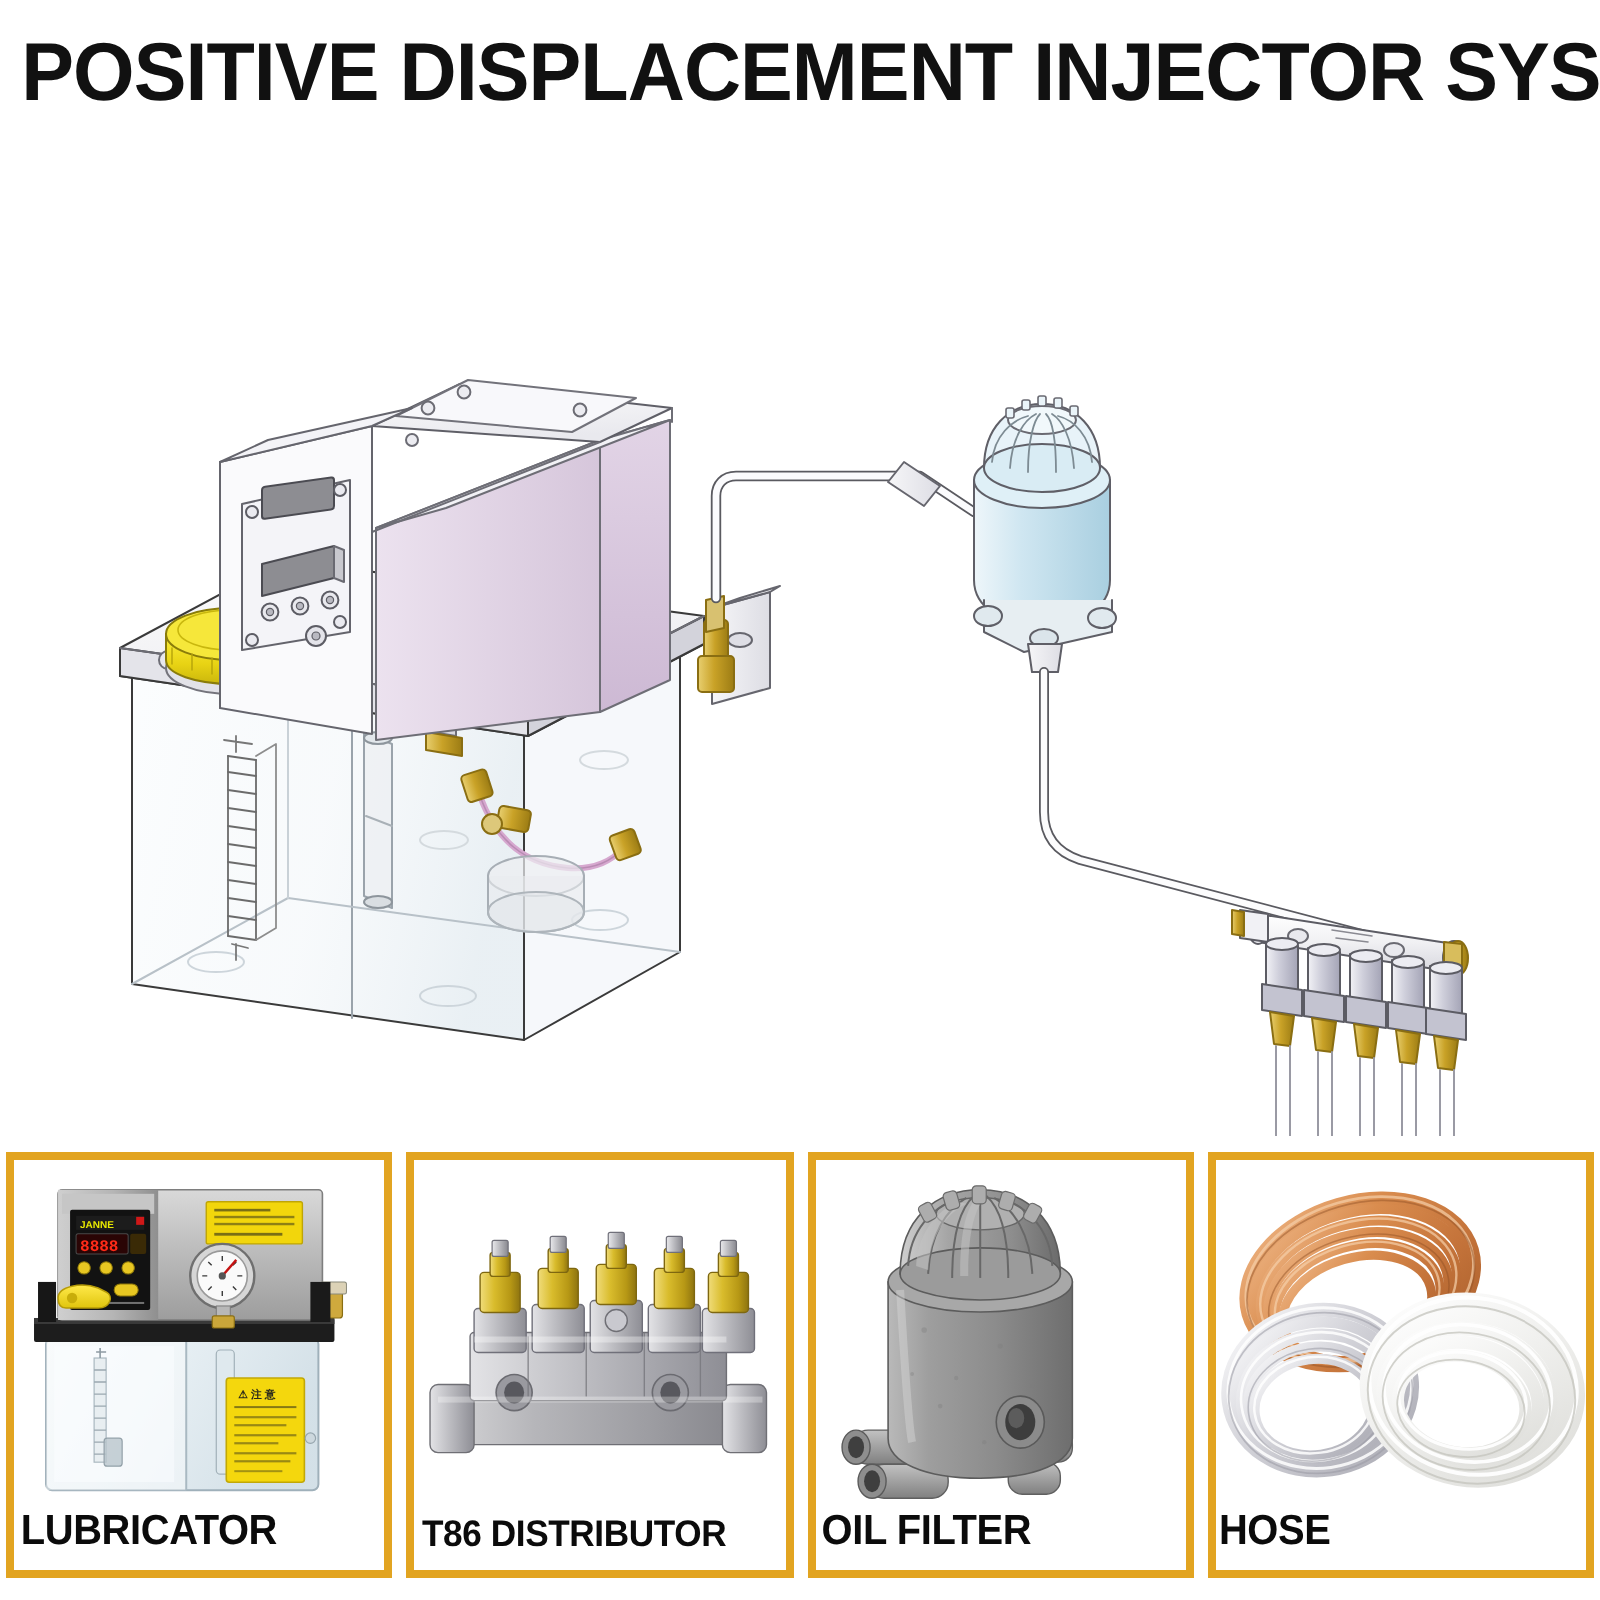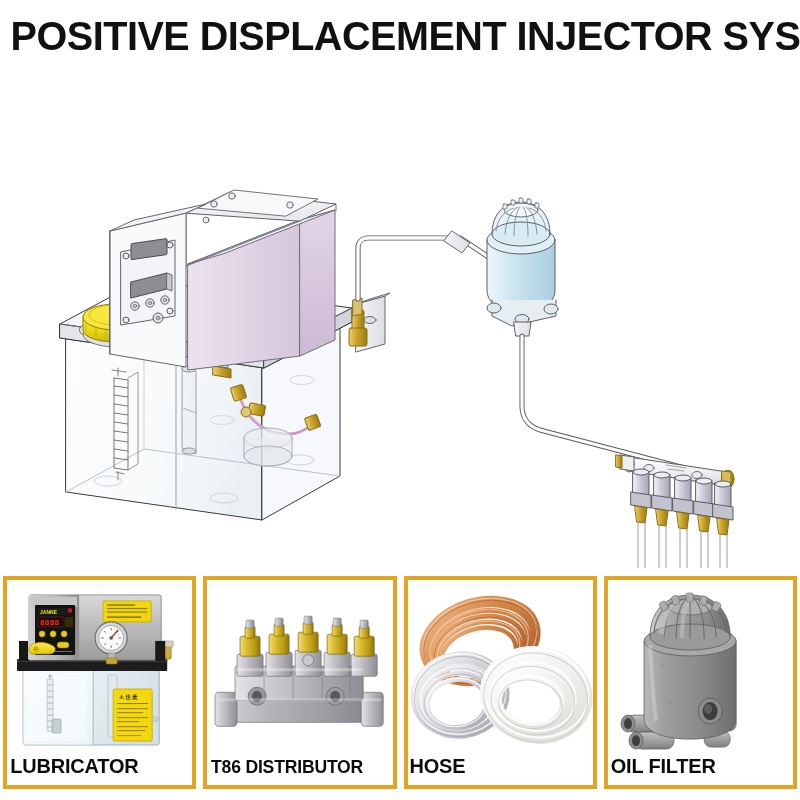--- a/index.html
+++ b/index.html
@@ -594,106 +594,20 @@
         </g>
       </svg>
     </div>
     <div class="product-label small">T86 DISTRIBUTOR</div>
   </div>
 
   <div class="product-panel">
     <div class="product-image">
       <svg viewBox="0 0 185 168" xmlns="http://www.w3.org/2000/svg">
         <defs>
-          <linearGradient id="hCopper" x1="0" y1="0" x2="1" y2="1">
-            <stop offset="0%" stop-color="#f0b98a"></stop>
-              <stop offset="35%" stop-color="#d98c4e"></stop>
-            <stop offset="70%" stop-color="#c4733a"></stop>
-              <stop offset="100%" stop-color="#a95f2c"></stop>
-          </linearGradient>
-          <linearGradient id="hSilver" x1="0" y1="0" x2="1" y2="1">
-            <stop offset="0%" stop-color="#fbfbfc"></stop>
-              <stop offset="40%" stop-color="#d4d4da"></stop>
-            <stop offset="100%" stop-color="#a9a9b2"></stop>
-          </linearGradient>
-          <linearGradient id="hWhite" x1="0" y1="0" x2="1" y2="1">
-            <stop offset="0%" stop-color="#ffffff"></stop>
-              <stop offset="45%" stop-color="#f0f0ee"></stop>
-            <stop offset="100%" stop-color="#dcdcd8"></stop>
-          </linearGradient>
-        </defs>
-        <rect width="185" height="168" fill="#ffffff"></rect>
-
-        <g transform="translate(72,58) rotate(-16)">
-          <g stroke="url(#hCopper)" fill="none">
-            <ellipse cx="0" cy="0" rx="58" ry="40" stroke-width="7"></ellipse>
-            <ellipse cx="-1" cy="2" rx="54" ry="37" stroke-width="5"></ellipse>
-            <ellipse cx="-2" cy="4.5" rx="50" ry="34" stroke-width="5"></ellipse>
-            <ellipse cx="-3" cy="7" rx="46" ry="31" stroke-width="5"></ellipse>
-            <ellipse cx="-4" cy="9.5" rx="42" ry="28" stroke-width="4.5"></ellipse>
-            <ellipse cx="-5" cy="12" rx="38" ry="25" stroke-width="4.5"></ellipse>
-          </g>
-          <g stroke="#f6d0aa" fill="none" opacity="0.7">
-            <ellipse cx="0" cy="-1" rx="58" ry="40" stroke-width="1.4"></ellipse>
-            <ellipse cx="-2" cy="3.5" rx="50" ry="34" stroke-width="1.2"></ellipse>
-            <ellipse cx="-4" cy="8.5" rx="42" ry="28" stroke-width="1.2"></ellipse>
-          </g>
-          <g stroke="#8f4f24" fill="none" opacity="0.45">
-            <ellipse cx="0" cy="1" rx="58" ry="40" stroke-width="0.9"></ellipse>
-            <ellipse cx="-3" cy="8" rx="46" ry="31" stroke-width="0.8"></ellipse>
-          </g>
-        </g>
-
-        <g transform="translate(52,112) rotate(-8)">
-          <g stroke="url(#hSilver)" fill="none">
-            <ellipse cx="0" cy="0" rx="46" ry="40" stroke-width="7"></ellipse>
-            <ellipse cx="-1" cy="2" rx="42" ry="36" stroke-width="5.5"></ellipse>
-            <ellipse cx="-2" cy="4" rx="38" ry="32" stroke-width="5.5"></ellipse>
-            <ellipse cx="-3" cy="6" rx="34" ry="28" stroke-width="5"></ellipse>
-            <ellipse cx="-4" cy="8" rx="30" ry="24" stroke-width="5"></ellipse>
-          </g>
-          <g stroke="#ffffff" fill="none" opacity="0.85">
-            <ellipse cx="0" cy="-1" rx="46" ry="40" stroke-width="1.5"></ellipse>
-            <ellipse cx="-2" cy="3" rx="38" ry="32" stroke-width="1.3"></ellipse>
-            <ellipse cx="-4" cy="7" rx="30" ry="24" stroke-width="1.2"></ellipse>
-          </g>
-          <g stroke="#9a9aa4" fill="none" opacity="0.55">
-            <ellipse cx="0" cy="1.5" rx="46" ry="40" stroke-width="0.9"></ellipse>
-            <ellipse cx="-3" cy="7" rx="34" ry="28" stroke-width="0.8"></ellipse>
-          </g>
-        </g>
-
-        <g transform="translate(128,112) rotate(10)">
-          <g stroke="url(#hWhite)" fill="none">
-            <ellipse cx="0" cy="0" rx="52" ry="44" stroke-width="9"></ellipse>
-            <ellipse cx="-1" cy="2" rx="47" ry="39" stroke-width="7"></ellipse>
-            <ellipse cx="-2" cy="4" rx="42" ry="34" stroke-width="7"></ellipse>
-            <ellipse cx="-3" cy="6" rx="37" ry="29" stroke-width="6.5"></ellipse>
-            <ellipse cx="-4" cy="8" rx="32" ry="24" stroke-width="6"></ellipse>
-          </g>
-          <g stroke="#ffffff" fill="none" opacity="0.95">
-            <ellipse cx="0" cy="-2" rx="52" ry="44" stroke-width="2"></ellipse>
-            <ellipse cx="-2" cy="2" rx="42" ry="34" stroke-width="1.8"></ellipse>
-            <ellipse cx="-4" cy="6" rx="32" ry="24" stroke-width="1.6"></ellipse>
-          </g>
-          <g stroke="#c4c4bd" fill="none" opacity="0.75">
-            <ellipse cx="0" cy="2.5" rx="52" ry="44" stroke-width="1"></ellipse>
-            <ellipse cx="-2" cy="6" rx="42" ry="34" stroke-width="0.9"></ellipse>
-            <ellipse cx="-4" cy="10" rx="32" ry="24" stroke-width="0.9"></ellipse>
-          </g>
-        </g>
-      </svg>
-    </div>
-    <div class="product-label">HOSE</div>
-  </div>
-
-  <div class="product-panel">
-    <div class="product-image">
-      <svg viewBox="0 0 185 168" xmlns="http://www.w3.org/2000/svg">
-        <defs>
           <linearGradient id="fBody" x1="0" y1="0" x2="1" y2="0">
             <stop offset="0%" stop-color="#b9b9b9"></stop>
               <stop offset="22%" stop-color="#9e9e9e"></stop>
             <stop offset="58%" stop-color="#8c8c8c"></stop>
               <stop offset="100%" stop-color="#6e6e6e"></stop>
           </linearGradient>
           <linearGradient id="fCap" x1="0" y1="0" x2="1" y2="0">
             <stop offset="0%" stop-color="#cfcfcf"></stop>
               <stop offset="30%" stop-color="#a5a5a5"></stop>
             <stop offset="70%" stop-color="#8d8d8d"></stop>
@@ -759,13 +673,99 @@
             <circle cx="72" cy="70" r="1.2"></circle>
               <circle cx="8" cy="94" r="1"></circle>
           </g>
 
           <path d="M2,52 C2,52 6,120 8,128" stroke="#d6d6d6" stroke-width="4" opacity="0.45" fill="none"></path>
         </g>
       </svg>
     </div>
     <div class="product-label">OIL FILTER</div>
   </div>
+
+  <div class="product-panel">
+    <div class="product-image">
+      <svg viewBox="0 0 185 168" xmlns="http://www.w3.org/2000/svg">
+        <defs>
+          <linearGradient id="hCopper" x1="0" y1="0" x2="1" y2="1">
+            <stop offset="0%" stop-color="#f0b98a"></stop>
+              <stop offset="35%" stop-color="#d98c4e"></stop>
+            <stop offset="70%" stop-color="#c4733a"></stop>
+              <stop offset="100%" stop-color="#a95f2c"></stop>
+          </linearGradient>
+          <linearGradient id="hSilver" x1="0" y1="0" x2="1" y2="1">
+            <stop offset="0%" stop-color="#fbfbfc"></stop>
+              <stop offset="40%" stop-color="#d4d4da"></stop>
+            <stop offset="100%" stop-color="#a9a9b2"></stop>
+          </linearGradient>
+          <linearGradient id="hWhite" x1="0" y1="0" x2="1" y2="1">
+            <stop offset="0%" stop-color="#ffffff"></stop>
+              <stop offset="45%" stop-color="#f0f0ee"></stop>
+            <stop offset="100%" stop-color="#dcdcd8"></stop>
+          </linearGradient>
+        </defs>
+        <rect width="185" height="168" fill="#ffffff"></rect>
+
+        <g transform="translate(72,58) rotate(-16)">
+          <g stroke="url(#hCopper)" fill="none">
+            <ellipse cx="0" cy="0" rx="58" ry="40" stroke-width="7"></ellipse>
+            <ellipse cx="-1" cy="2" rx="54" ry="37" stroke-width="5"></ellipse>
+            <ellipse cx="-2" cy="4.5" rx="50" ry="34" stroke-width="5"></ellipse>
+            <ellipse cx="-3" cy="7" rx="46" ry="31" stroke-width="5"></ellipse>
+            <ellipse cx="-4" cy="9.5" rx="42" ry="28" stroke-width="4.5"></ellipse>
+            <ellipse cx="-5" cy="12" rx="38" ry="25" stroke-width="4.5"></ellipse>
+          </g>
+          <g stroke="#f6d0aa" fill="none" opacity="0.7">
+            <ellipse cx="0" cy="-1" rx="58" ry="40" stroke-width="1.4"></ellipse>
+            <ellipse cx="-2" cy="3.5" rx="50" ry="34" stroke-width="1.2"></ellipse>
+            <ellipse cx="-4" cy="8.5" rx="42" ry="28" stroke-width="1.2"></ellipse>
+          </g>
+          <g stroke="#8f4f24" fill="none" opacity="0.45">
+            <ellipse cx="0" cy="1" rx="58" ry="40" stroke-width="0.9"></ellipse>
+            <ellipse cx="-3" cy="8" rx="46" ry="31" stroke-width="0.8"></ellipse>
+          </g>
+        </g>
+
+        <g transform="translate(52,112) rotate(-8)">
+          <g stroke="url(#hSilver)" fill="none">
+            <ellipse cx="0" cy="0" rx="46" ry="40" stroke-width="7"></ellipse>
+            <ellipse cx="-1" cy="2" rx="42" ry="36" stroke-width="5.5"></ellipse>
+            <ellipse cx="-2" cy="4" rx="38" ry="32" stroke-width="5.5"></ellipse>
+            <ellipse cx="-3" cy="6" rx="34" ry="28" stroke-width="5"></ellipse>
+            <ellipse cx="-4" cy="8" rx="30" ry="24" stroke-width="5"></ellipse>
+          </g>
+          <g stroke="#ffffff" fill="none" opacity="0.85">
+            <ellipse cx="0" cy="-1" rx="46" ry="40" stroke-width="1.5"></ellipse>
+            <ellipse cx="-2" cy="3" rx="38" ry="32" stroke-width="1.3"></ellipse>
+            <ellipse cx="-4" cy="7" rx="30" ry="24" stroke-width="1.2"></ellipse>
+          </g>
+          <g stroke="#9a9aa4" fill="none" opacity="0.55">
+            <ellipse cx="0" cy="1.5" rx="46" ry="40" stroke-width="0.9"></ellipse>
+            <ellipse cx="-3" cy="7" rx="34" ry="28" stroke-width="0.8"></ellipse>
+          </g>
+        </g>
+
+        <g transform="translate(128,112) rotate(10)">
+          <g stroke="url(#hWhite)" fill="none">
+            <ellipse cx="0" cy="0" rx="52" ry="44" stroke-width="9"></ellipse>
+            <ellipse cx="-1" cy="2" rx="47" ry="39" stroke-width="7"></ellipse>
+            <ellipse cx="-2" cy="4" rx="42" ry="34" stroke-width="7"></ellipse>
+            <ellipse cx="-3" cy="6" rx="37" ry="29" stroke-width="6.5"></ellipse>
+            <ellipse cx="-4" cy="8" rx="32" ry="24" stroke-width="6"></ellipse>
+          </g>
+          <g stroke="#ffffff" fill="none" opacity="0.95">
+            <ellipse cx="0" cy="-2" rx="52" ry="44" stroke-width="2"></ellipse>
+            <ellipse cx="-2" cy="2" rx="42" ry="34" stroke-width="1.8"></ellipse>
+            <ellipse cx="-4" cy="6" rx="32" ry="24" stroke-width="1.6"></ellipse>
+          </g>
+          <g stroke="#c4c4bd" fill="none" opacity="0.75">
+            <ellipse cx="0" cy="2.5" rx="52" ry="44" stroke-width="1"></ellipse>
+            <ellipse cx="-2" cy="6" rx="42" ry="34" stroke-width="0.9"></ellipse>
+            <ellipse cx="-4" cy="10" rx="32" ry="24" stroke-width="0.9"></ellipse>
+          </g>
+        </g>
+      </svg>
+    </div>
+    <div class="product-label">HOSE</div>
+  </div>
 </div>
 
 </body></html>

